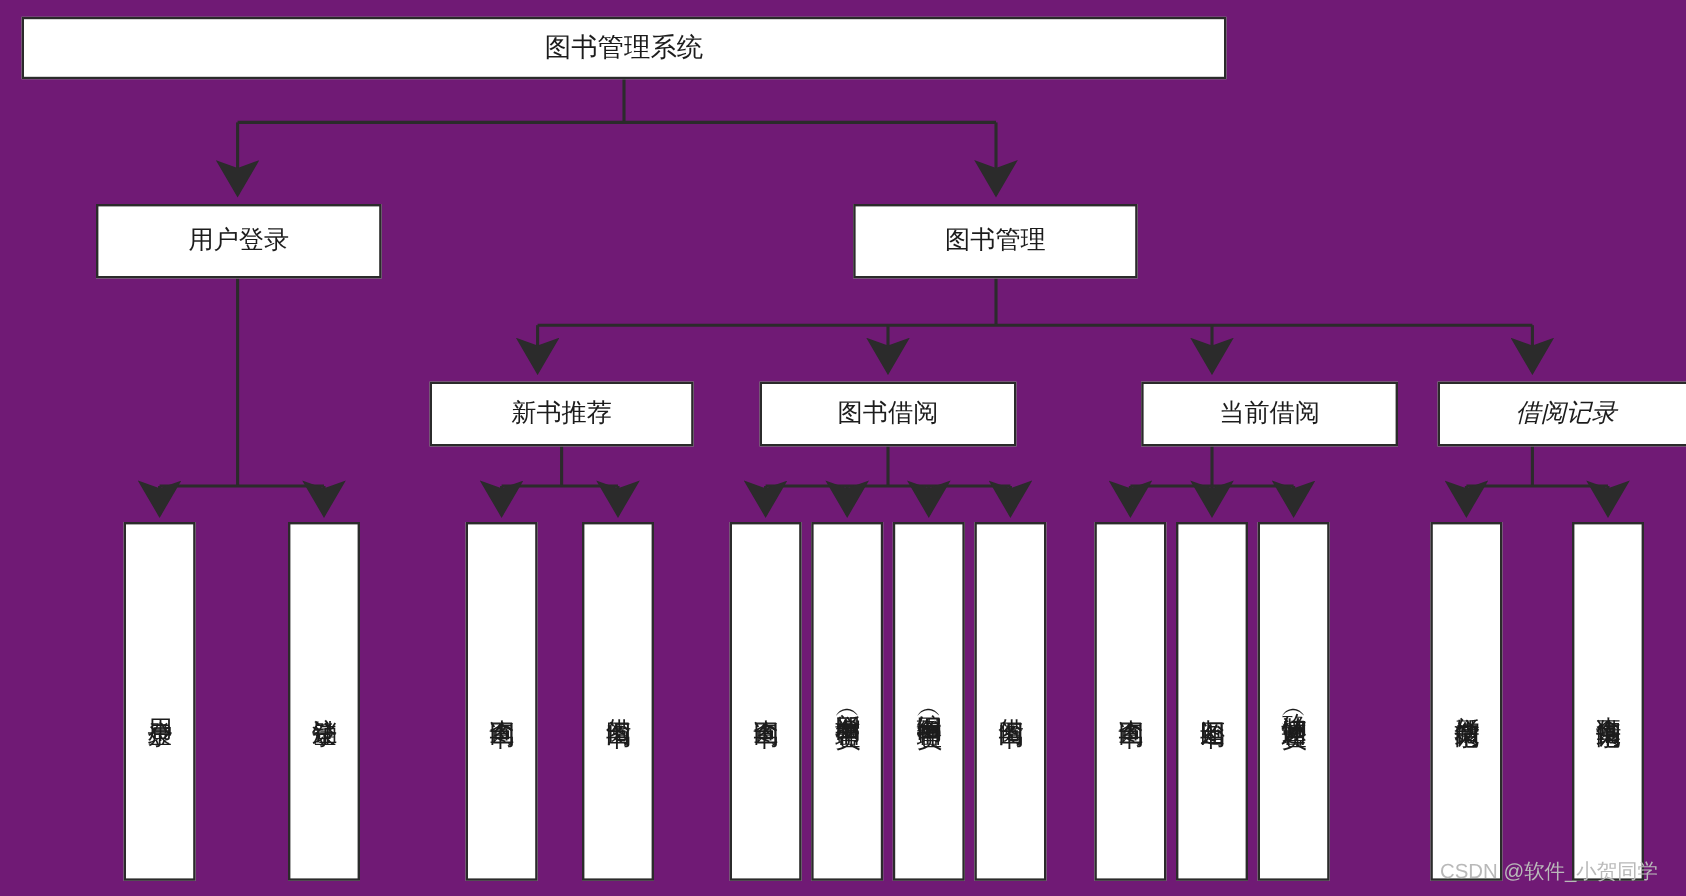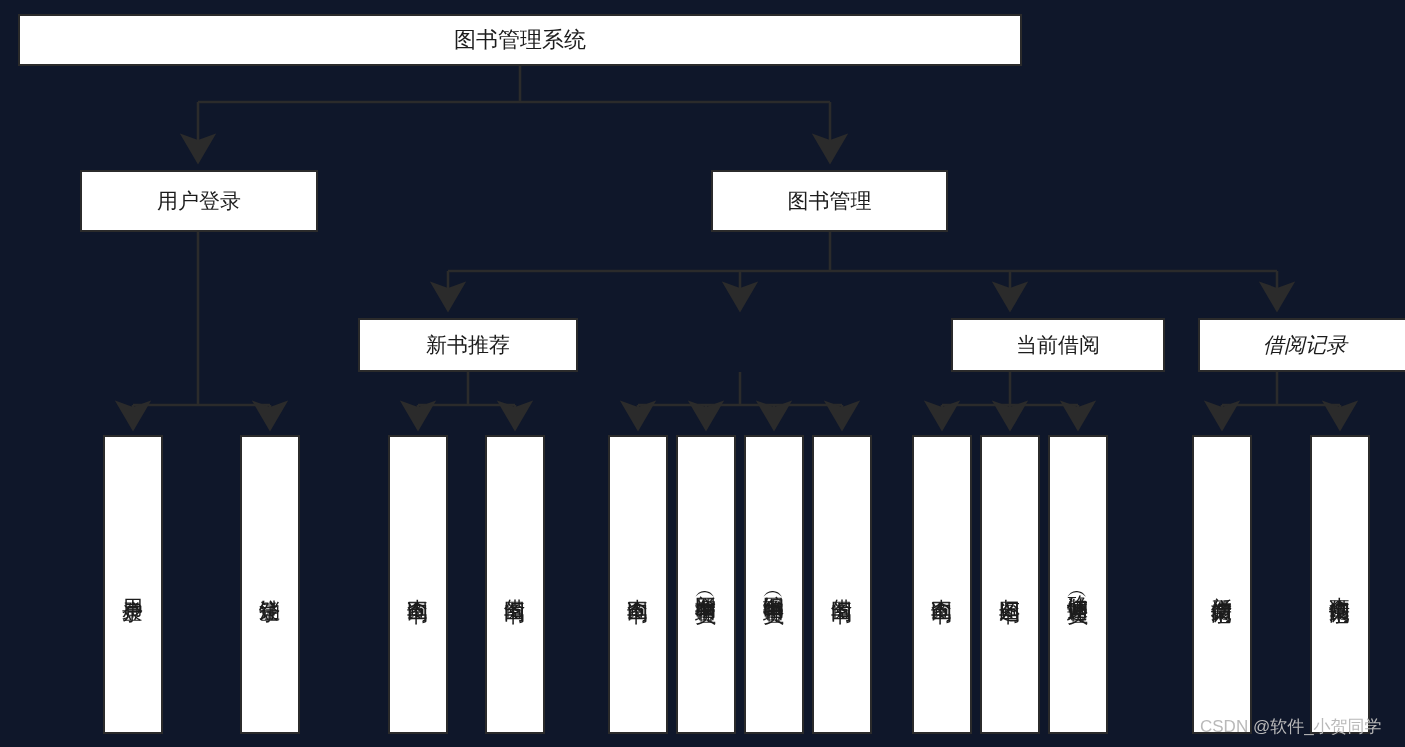--- a/index.html
+++ b/index.html
@@ -7,21 +7,21 @@
     padding: 0;
     background: #ffffff;
   }
   body {
     font-family: "Liberation Sans", "DejaVu Sans", sans-serif;
   }
   #canvas {
     position: relative;
     width: 1405px;
     height: 747px;
-    background: #0f172a;
+    background: #701a75;
     overflow: hidden;
   }
   #wires {
     position: absolute;
     left: 0;
     top: 0;
     width: 1405px;
     height: 747px;
     pointer-events: none;
   }
@@ -128,20 +128,23 @@
   <div class="node horizontal" style="left:80px; top:170px; width:238px; height:62px;">
     <span class="label">用户登录</span>
   </div>
   <div class="node horizontal" style="left:711px; top:170px; width:237px; height:62px;justify-content:center;">
     <span class="label">图书管理</span>
   </div>
 
   <div class="node horizontal" style="left:358px; top:318px; width:220px; height:54px;">
     <span class="label">新书推荐</span>
   </div>
+  <div class="node horizontal" style="left:633px; top:318px; width:214px; height:54px;">
+    <span class="label">图书借阅</span>
+  </div>
   <div class="node horizontal" style="left:903px; top:318px; width:214px; height:54px;margin-left:48px;">
     <span class="label">当前借阅</span>
   </div>
   <div class="node horizontal" style="left:1198px; top:318px; width:214px; height:54px;font-style:italic;">
     <span class="label">借阅记录</span>
   </div>
 
   <div class="node vertical" style="left:103px; top:435px; width:60px; height:299px;">
     <span class="label">用户登录</span>
   </div>

